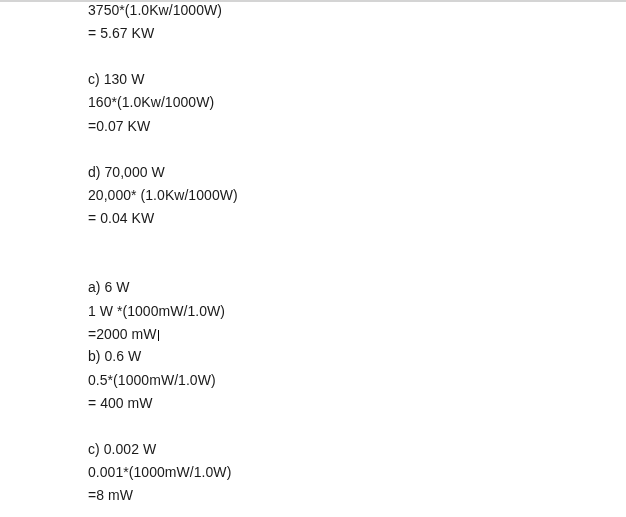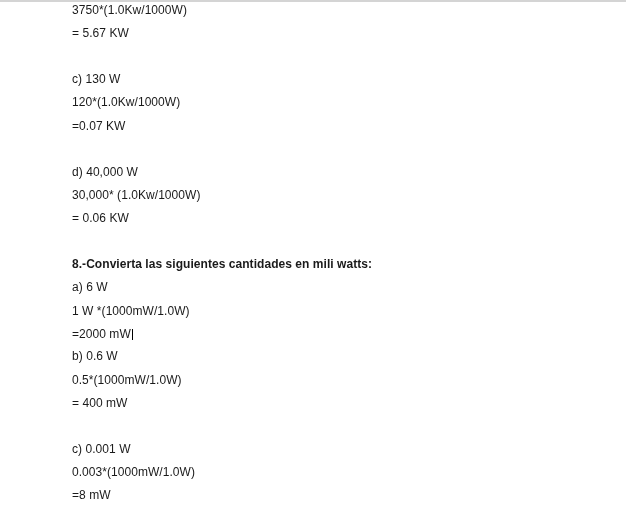--- a/index.html
+++ b/index.html
@@ -25,22 +25,22 @@
     }
     .page {
       position: absolute;
       left: 0;
       top: 0;
       width: 626px;
       height: 517px;
     }
     .line {
       position: absolute;
-      left: 72px;
-      font-size: 12px;
+      left: 88px;
+      font-size: 14px;
       line-height: 12px;
       white-space: nowrap;
       letter-spacing: 0.05px;
     }
     .bold {
       font-weight: bold;
     }
     .cursor {
       display: inline-block;
       width: 1px;
@@ -53,33 +53,32 @@
 </head>
 <body>
 
 <div class="top-border"></div>
 
 <div class="page">
   <div class="line" style="top:4px">3750*(1.0Kw/1000W)</div>
   <div class="line" style="top:27px">= 5.67 KW</div>
 
   <div class="line" style="top:73px">c) 130 W</div>
-  <div class="line" style="top:96px">120*(1.0Kw/1000W)</div>
+  <div class="line" style="top:96px">160*(1.0Kw/1000W)</div>
   <div class="line" style="top:120px">=0.07 KW</div>
 
-  <div class="line" style="top:166px">d) 40,000 W</div>
-  <div class="line" style="top:189px">30,000* (1.0Kw/1000W)</div>
-  <div class="line" style="top:212px">= 0.06 KW</div>
+  <div class="line" style="top:166px">d) 70,000 W</div>
+  <div class="line" style="top:189px">20,000* (1.0Kw/1000W)</div>
+  <div class="line" style="top:212px">= 0.04 KW</div>
 
-  <div class="line bold" style="top:258px">8.-Convierta las siguientes cantidades en mili watts:</div>
 
   <div class="line" style="top:281px">a) 6 W</div>
   <div class="line" style="top:305px">1 W *(1000mW/1.0W)</div>
   <div class="line" style="top:328px"><span>=2000 mW</span><span class="cursor"></span></div>
 
   <div class="line" style="top:350px">b) 0.6 W</div>
   <div class="line" style="top:374px">0.5*(1000mW/1.0W)</div>
   <div class="line" style="top:397px">= 400 mW</div>
 
-  <div class="line" style="top:443px">c) 0.001 W</div>
-  <div class="line" style="top:466px">0.003*(1000mW/1.0W)</div>
+  <div class="line" style="top:443px">c) 0.002 W</div>
+  <div class="line" style="top:466px">0.001*(1000mW/1.0W)</div>
   <div class="line" style="top:489px">=8 mW</div>
 </div>
 
 </body></html>

